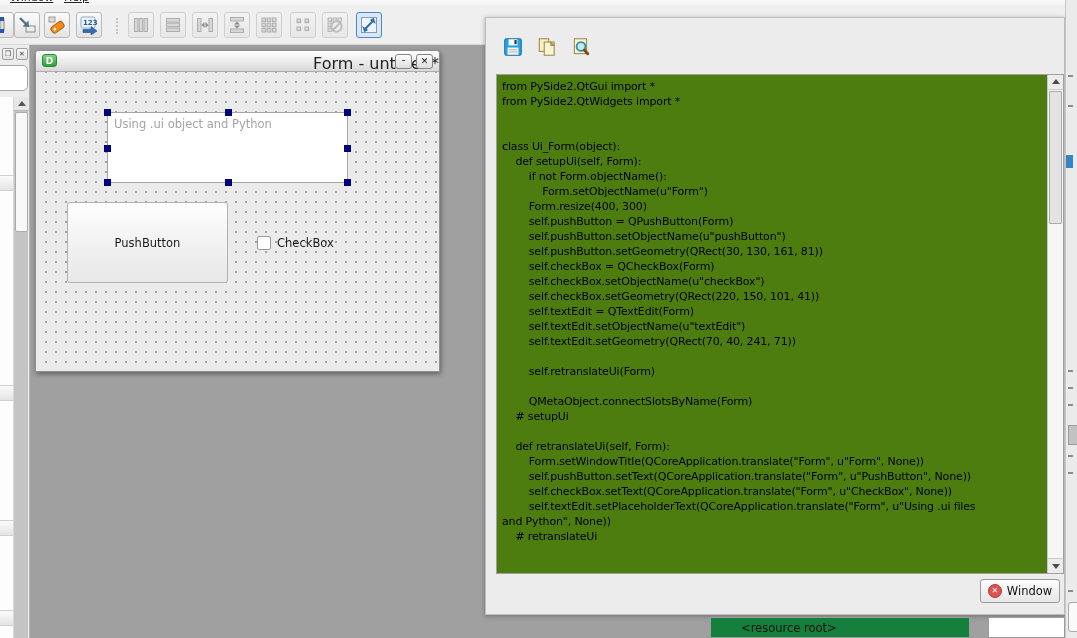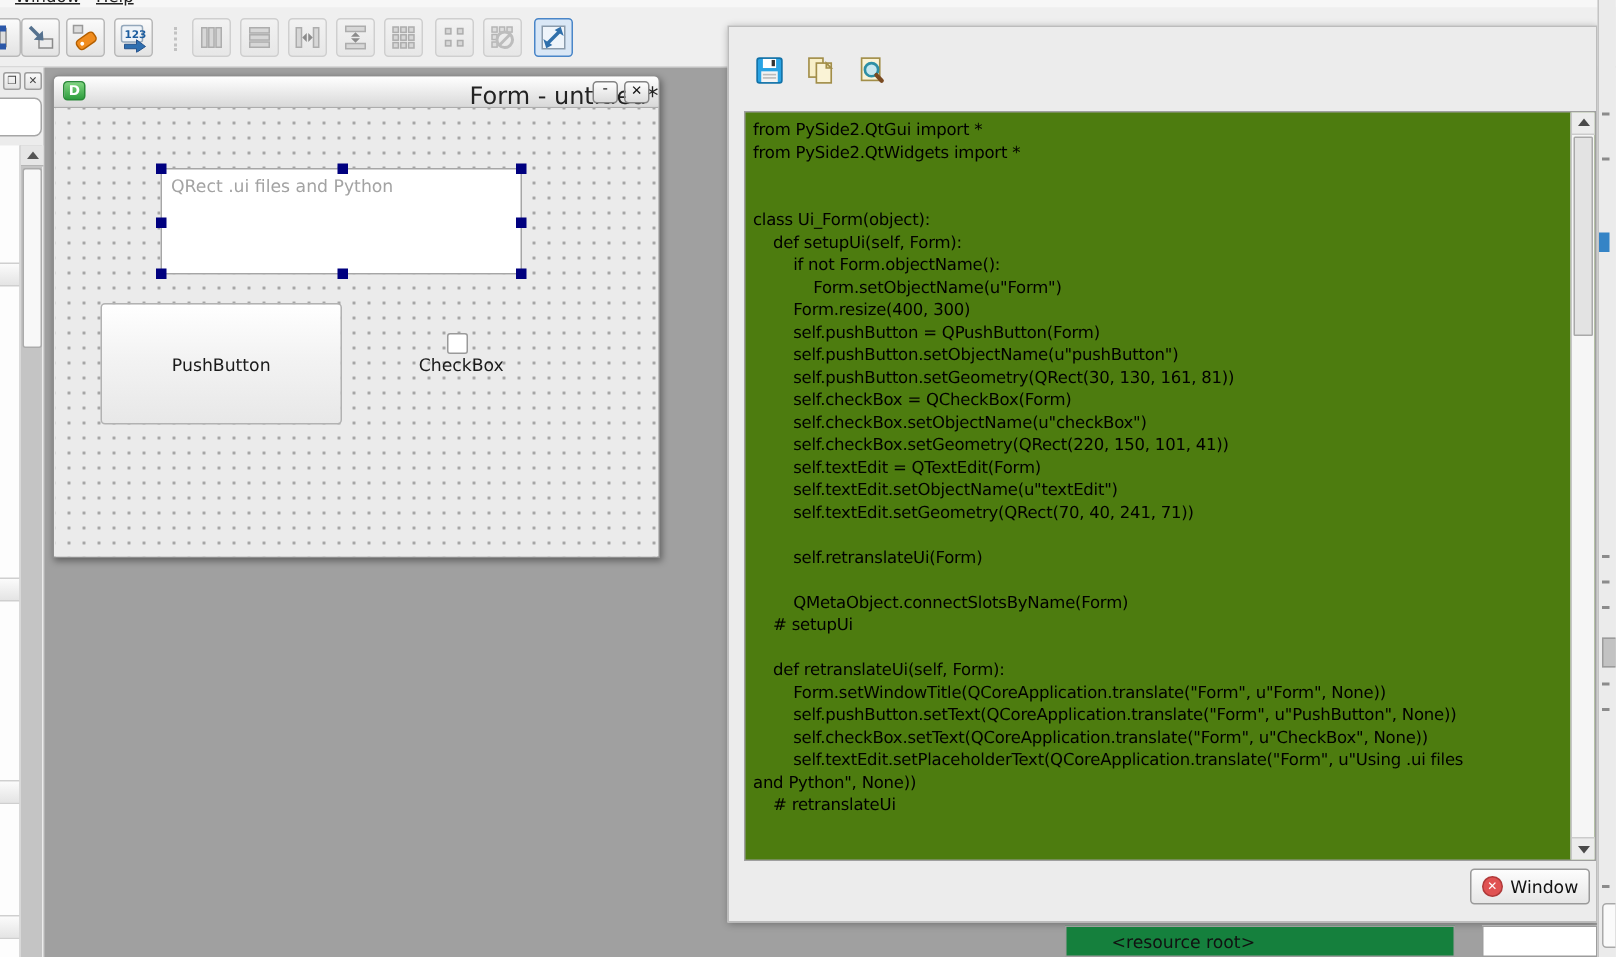--- a/index.html
+++ b/index.html
@@ -55,21 +55,21 @@
   .cap-btn.min { right:27px; font-size:10px; line-height:9px; }
   .cap-btn.cls { right:6px; font-size:9px; line-height:13px; font-weight:bold; }
   .form-body { position:absolute; left:1px; top:21px; right:1px; bottom:0; background:#ebebeb;
     background-image:radial-gradient(circle, #a2a2a2 0.9px, transparent 1.1px); background-size:10px 10px; background-position:4px 5px; }
   .w-textedit { position:absolute; left:70px; top:40px; width:241px; height:71px; background:#fff; border:1px solid #a6a6a6; }
   .w-textedit .ph { padding:4px 6px; color:#a3a3a3; font-size:11.5px; }
   .handle { position:absolute; width:7px; height:7px; background:#00007f; }
   .w-pushbutton { position:absolute; left:30px; top:130px; width:161px; height:81px;
     background:linear-gradient(#ffffff,#f3f3f3 45%,#e8e8e8); border:1px solid #b2b2b2; border-radius:3px;
     display:flex; align-items:center; justify-content:center; font-size:11.5px; color:#1a1a1a; }
-  .w-checkbox { position:absolute; left:220px; top:150px; width:101px; height:41px; display:flex; align-items:center;flex-direction:column; }
+  .w-checkbox { position:absolute; left:220px; top:150px; width:101px; height:41px; display:flex; align-items:center; }
   .cb-ind { width:14px; height:14px; background:#fff; border:1px solid #9a9a9a; border-radius:2px; margin-right:6px; }
   .w-checkbox .lbl { font-size:11.5px; }
 
   
   .dialog { position:absolute; left:485px; top:17px; width:580px; height:598px; background:#ececec;
     border:1px solid #bcbcbc; box-shadow:0 1px 5px rgba(0,0,0,.3); }
   .dlg-toolbar { position:absolute; left:14px; top:16px; height:28px; display:flex; gap:9px; }
   .dlg-tbtn { width:25px; height:25px; display:flex; align-items:center; justify-content:center; border-radius:3px; }
   .code-area { position:absolute; left:10px; top:56px; width:568px; height:500px; background:#4d7c0f; border:1px solid #9f9f9f; }
   .code-text { position:absolute; left:0; top:0; right:16px; bottom:0; overflow:hidden;
@@ -247,21 +247,21 @@
 
   <div class="form-win">
     <div class="form-title">
       <div class="d-badge">D</div>
       <div class="t">Form - untitled*</div>
       <div class="cap-btn min">-</div>
       <div class="cap-btn cls">✕</div>
     </div>
     <div class="form-body">
       <div class="w-textedit">
-        <div class="ph">QRect .ui files and Python</div>
+        <div class="ph">Using .ui object and Python</div>
         <div class="handle" style="left:-4px;  top:-4px"></div>
         <div class="handle" style="left:117px; top:-4px"></div>
         <div class="handle" style="right:-4px; top:-4px"></div>
         <div class="handle" style="left:-4px;  top:32px"></div>
         <div class="handle" style="right:-4px; top:32px"></div>
         <div class="handle" style="left:-4px;  bottom:-4px"></div>
         <div class="handle" style="left:117px; bottom:-4px"></div>
         <div class="handle" style="right:-4px; bottom:-4px"></div>
       </div>
       <div class="w-pushbutton">

